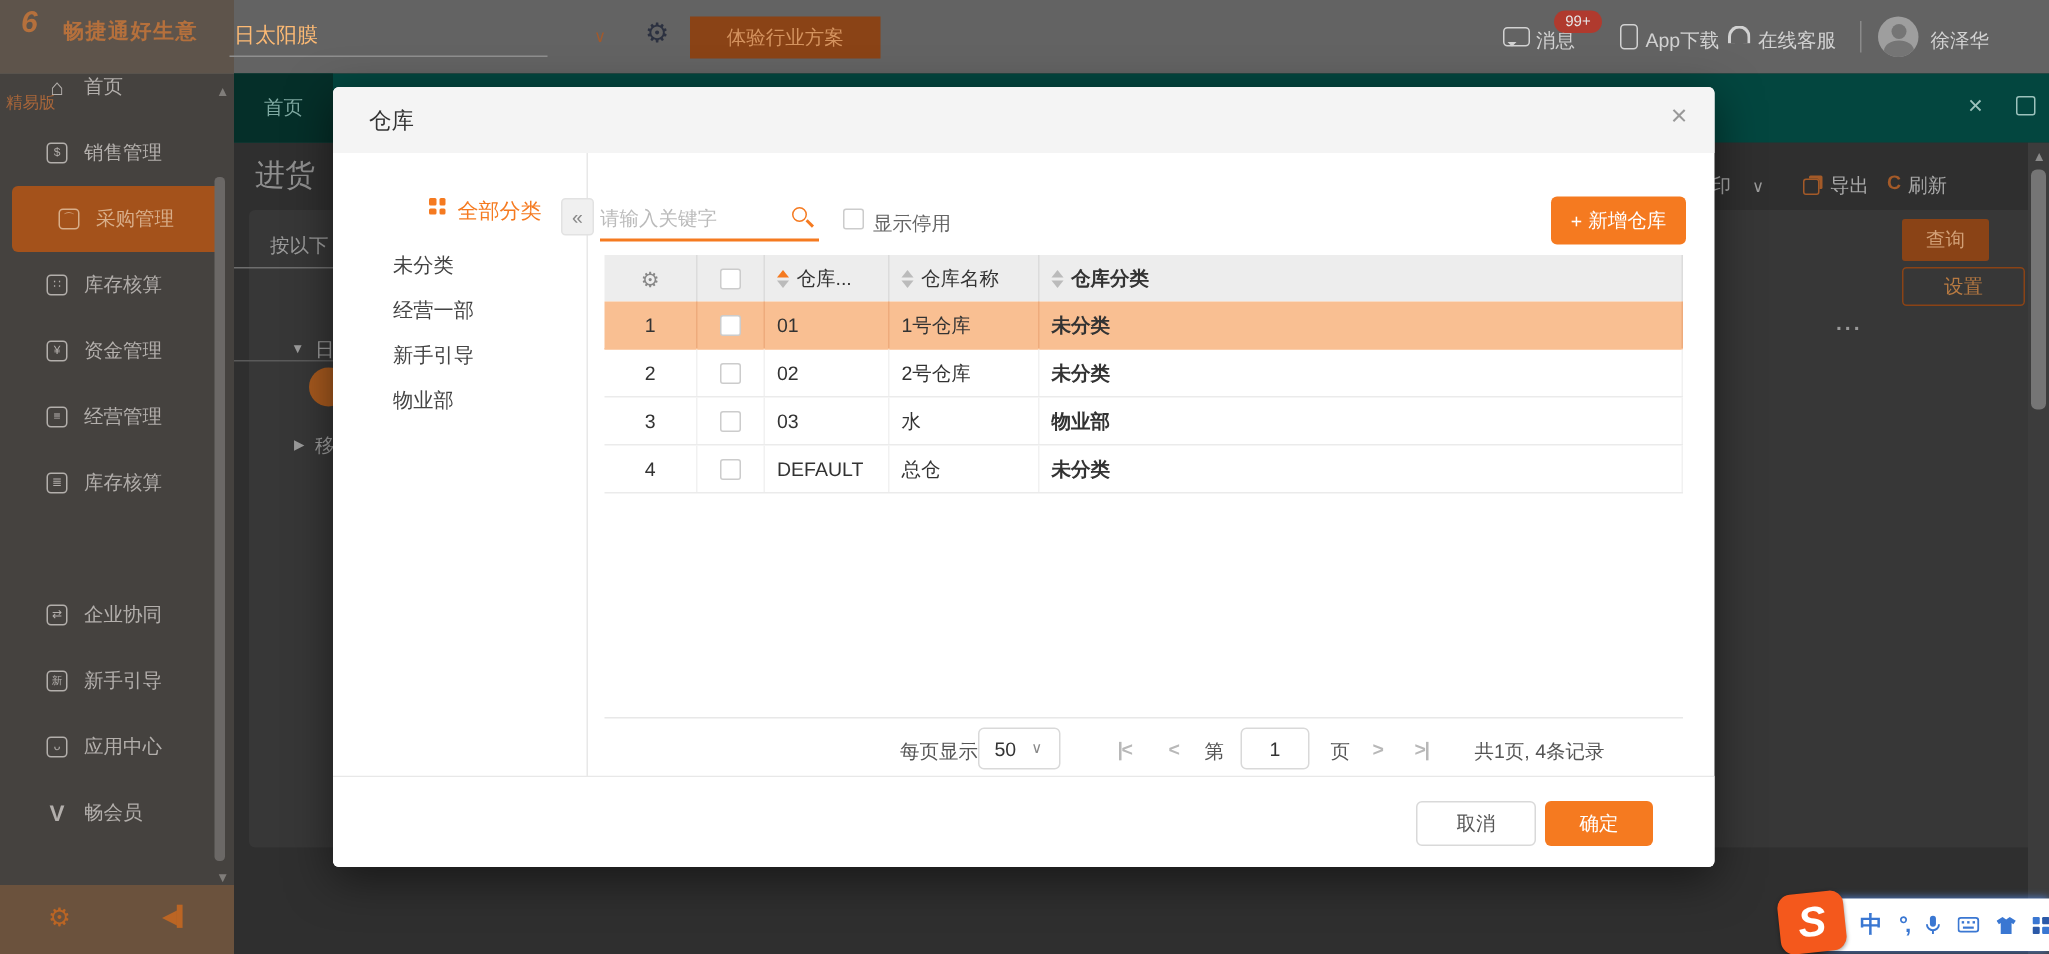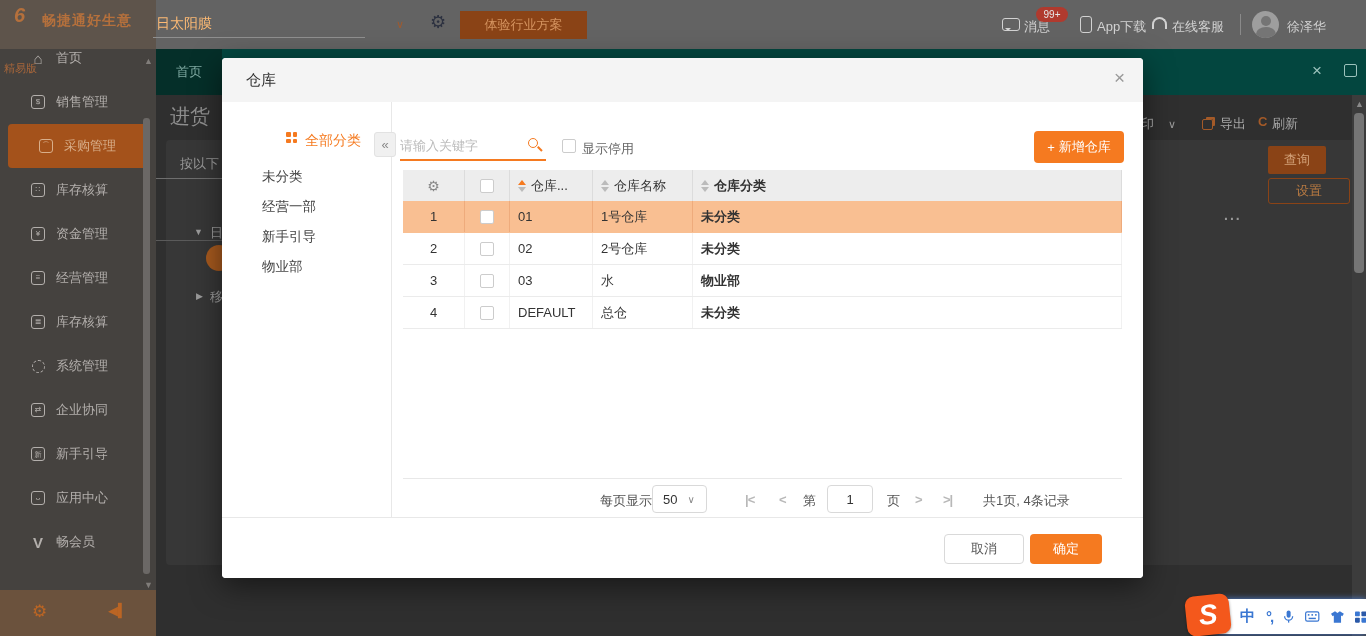--- a/index.html
+++ b/index.html
@@ -217,26 +217,20 @@
       <span class="s-ic">
           <span class="s-box">≡</span>
         </span>
       <span>经营管理</span>
     </div>
     <div class="a side-item" style="top:255px;">
       <span class="s-ic">
           <span class="s-box">≣</span>
         </span>
       <span>库存核算</span>
-    </div>
-    <div class="a side-item" style="top:299px;">
-      <span class="s-ic">
-          <span class="s-circ"></span>
-        </span>
-      <span>系统管理</span>
     </div>
     <div class="a side-item" style="top:343px;">
       <span class="s-ic">
           <span class="s-box">⇄</span>
         </span>
       <span>企业协同</span>
     </div>
     <div class="a side-item" style="top:387px;">
       <span class="s-ic">
           <span class="s-box" style="font-size:7px;">新</span>

